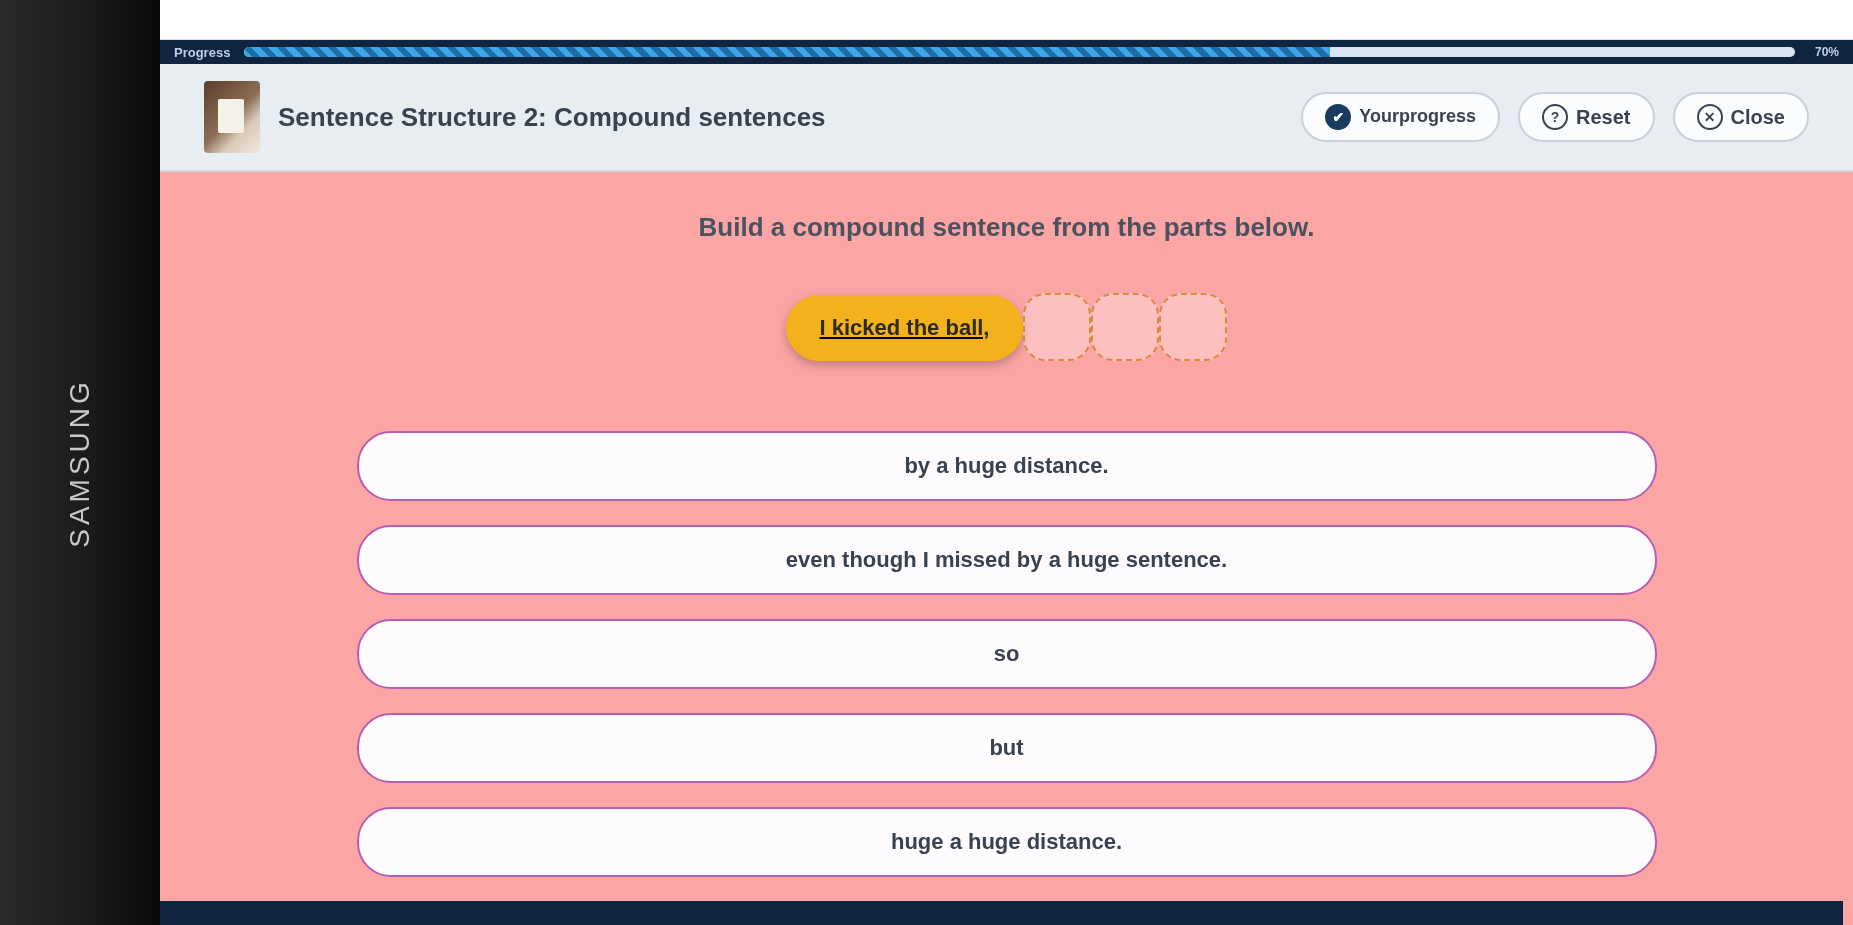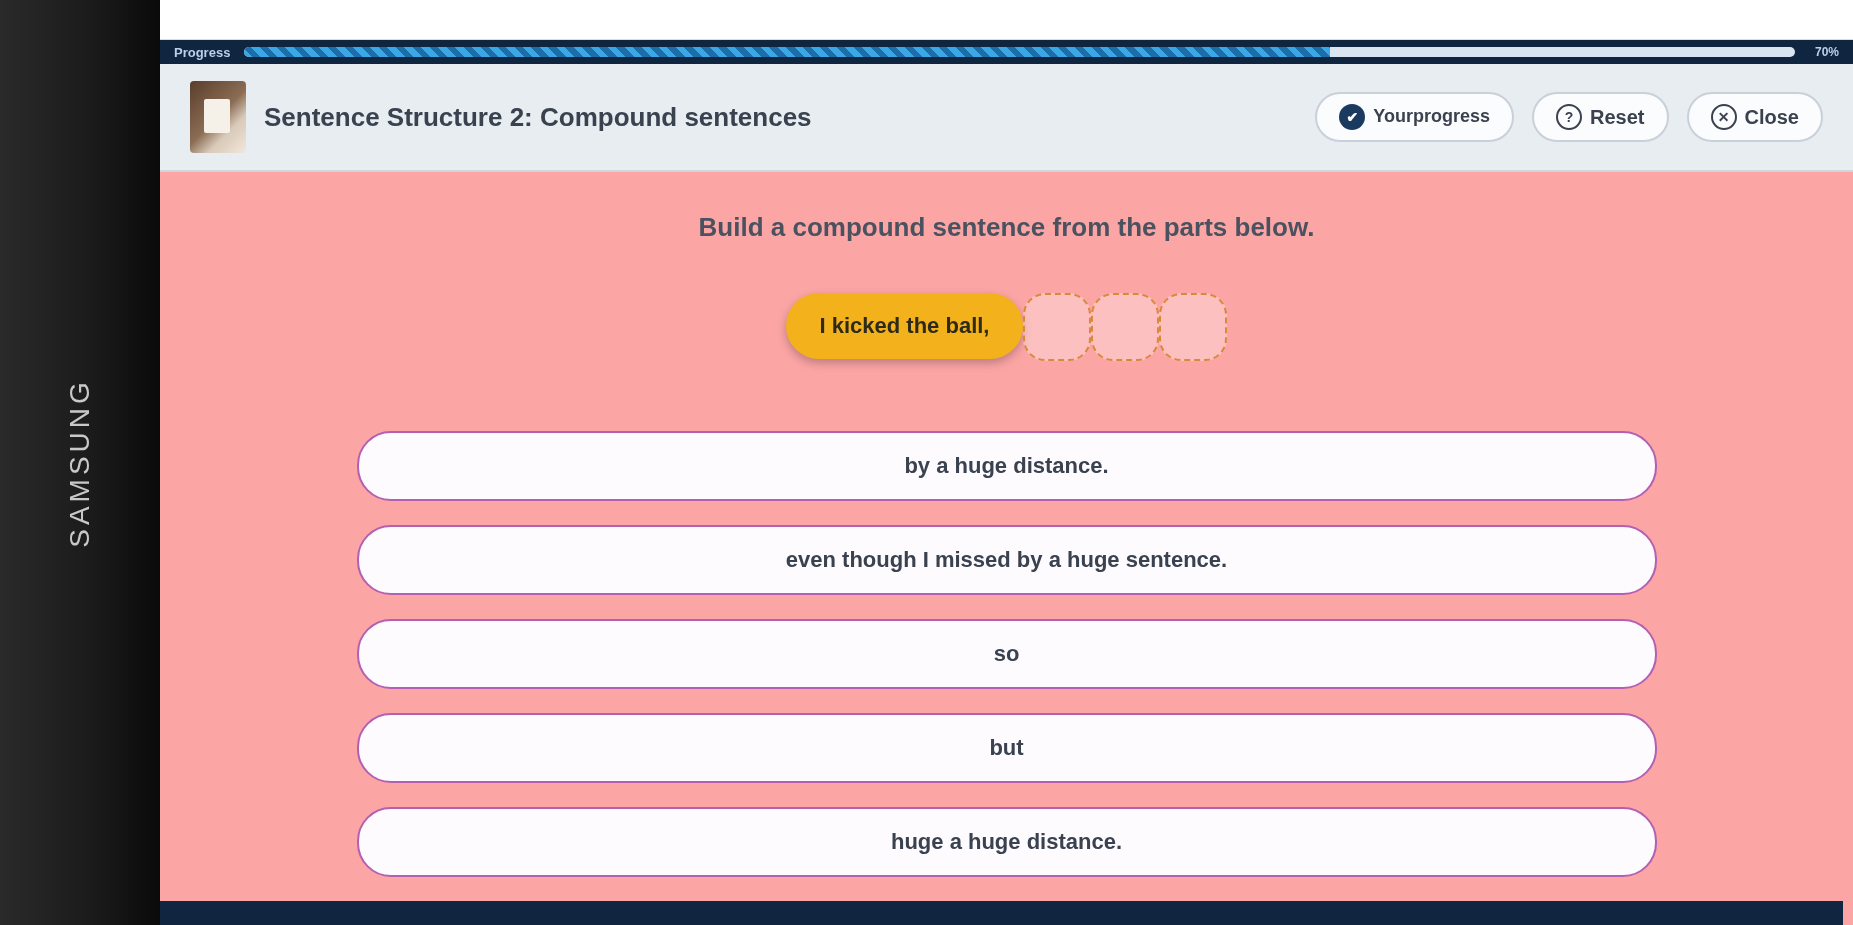--- a/index.html
+++ b/index.html
@@ -85,21 +85,21 @@
       font-size: 12px;
       font-weight: 600;
       margin-left: 10px;
     }
     .lesson-header {
       background: #e8edf2;
       border-bottom: 2px solid #cfd6df;
       height: 108px;
       display: flex;
       align-items: center;
-      padding: 0 30px;
+      padding: 0 44px;
       gap: 18px;
     }
     .lesson-thumb {
       width: 56px;
       height: 72px;
       background: linear-gradient(135deg, #5a3d2b 0%, #8b6d55 50%, #d9c9b8 70%, #f0e8dc 100%);
       border-radius: 4px;
       position: relative;
     }
     .lesson-thumb::after {
@@ -155,22 +155,23 @@
     .instruction {
       text-align: center;
       font-size: 26px;
       font-weight: 700;
       color: #4a5260;
       margin-bottom: 50px;
     }
     .sentence-row {
       display: flex;
       justify-content: center;
-      align-items: flex-start;
+      align-items: flex-end;
       margin-bottom: 70px;
+      text-decoration: underline;
     }
     .chip-filled {
       background: #f3b21b;
       color: #2e2a1a;
       font-weight: 700;
       font-size: 22px;
       border-radius: 34px;
       padding: 20px 34px;
       box-shadow: 0 4px 10px rgba(0,0,0,0.25);
     }

